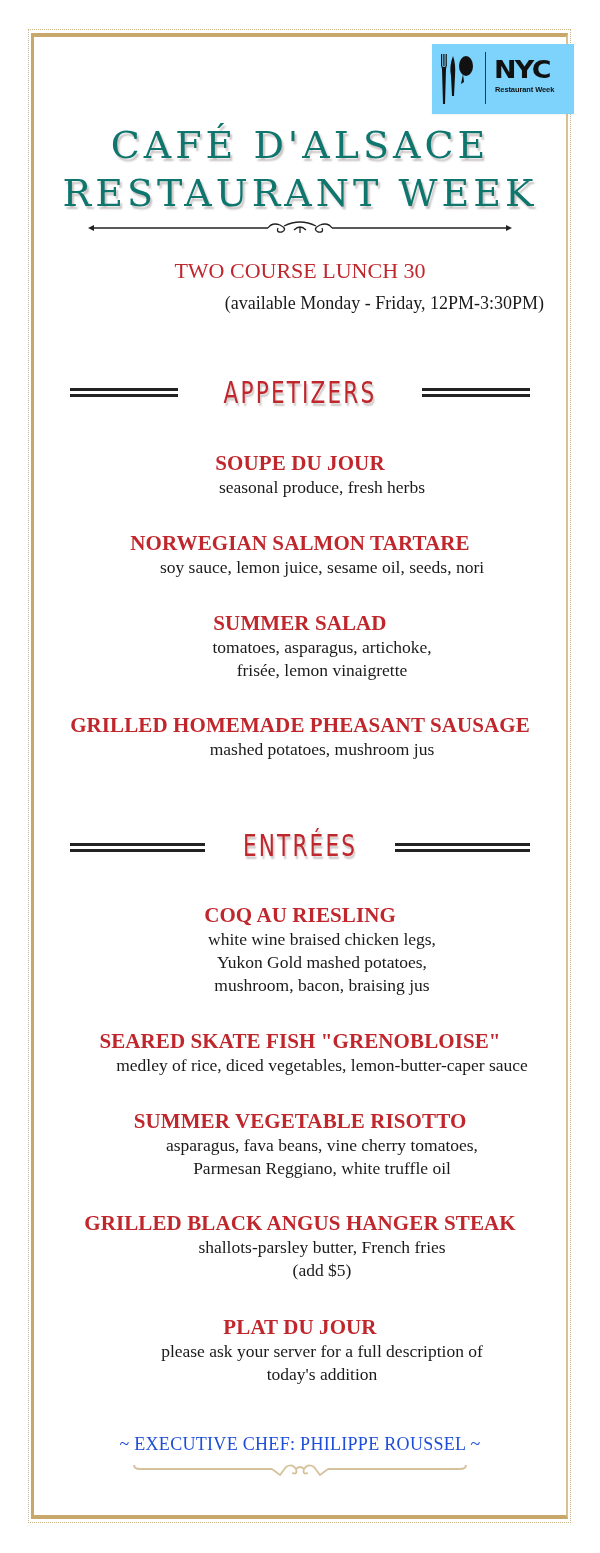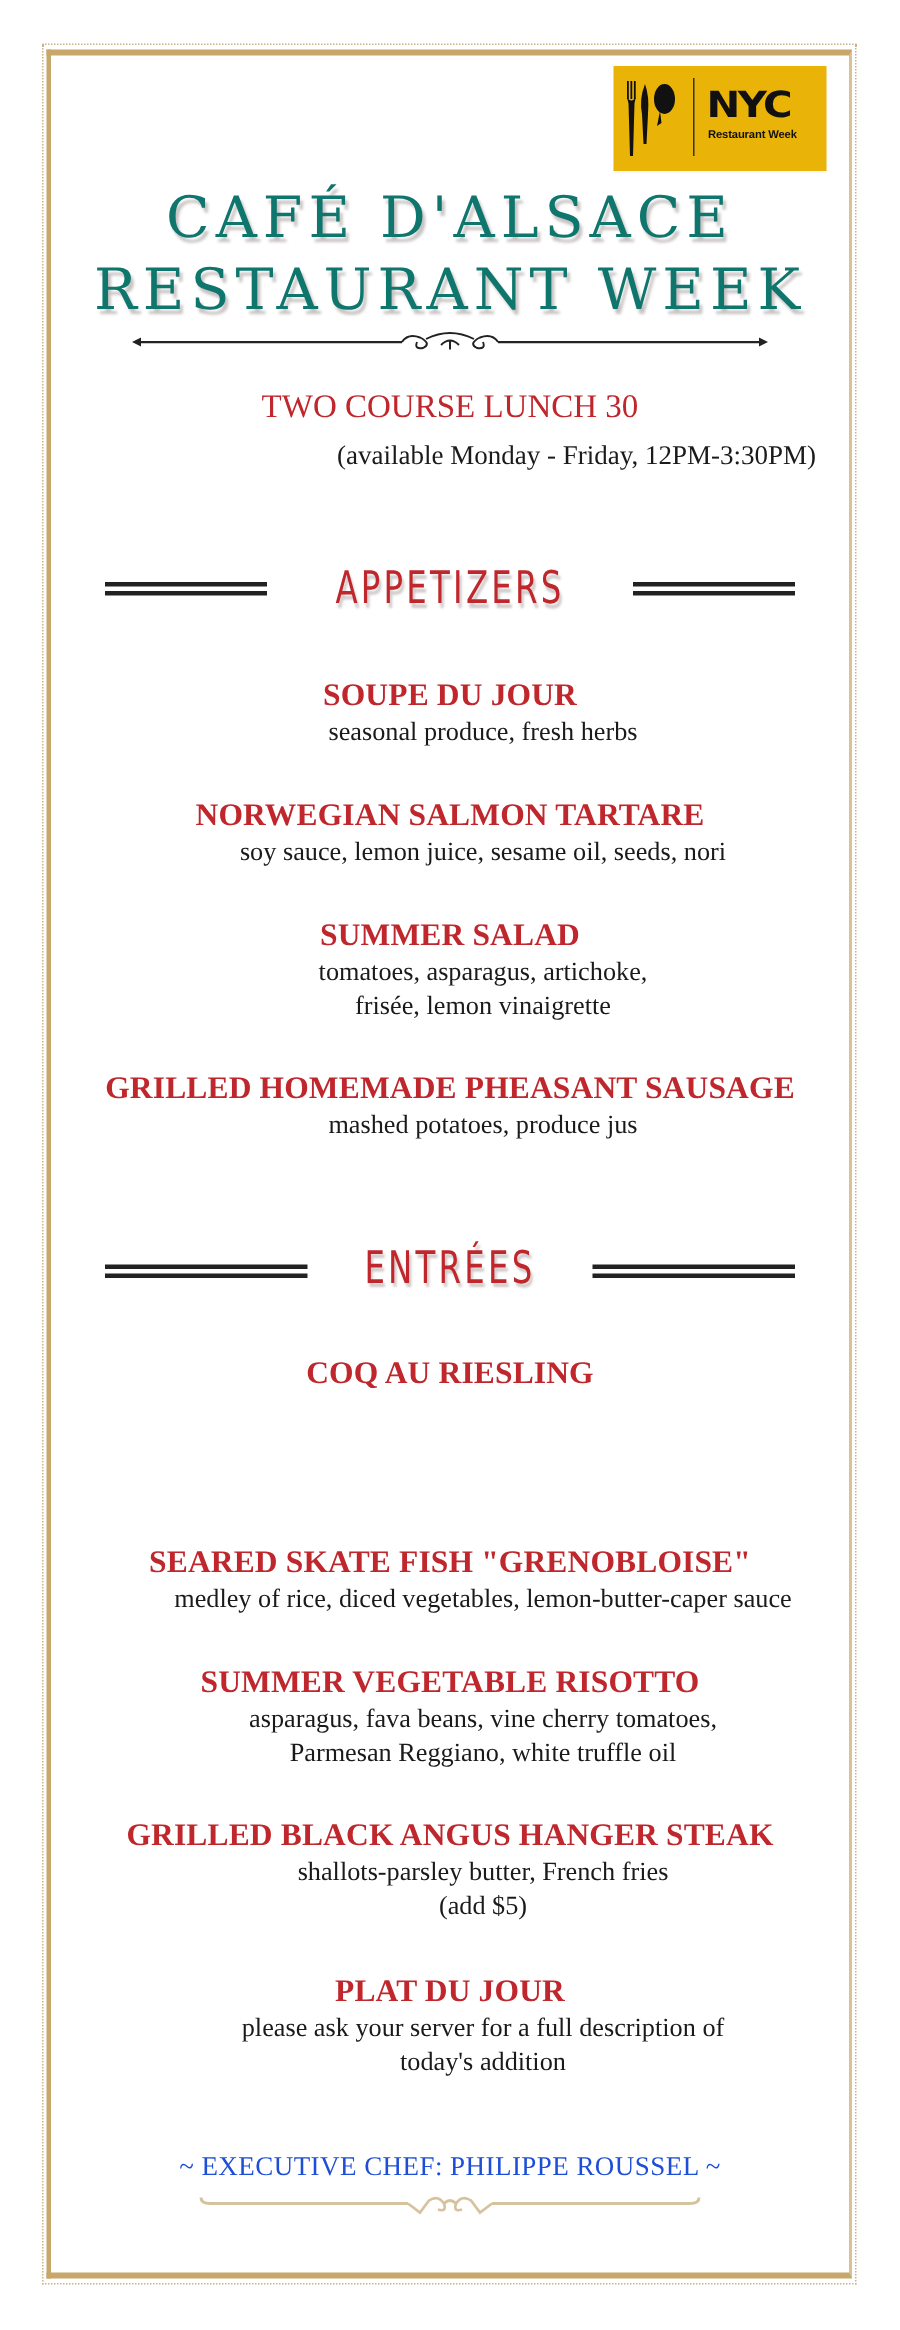--- a/index.html
+++ b/index.html
@@ -5,22 +5,22 @@
     html, body { margin: 0; padding: 0; background: #ffffff; }
     body { width: 600px; height: 1553px; position: relative; overflow: hidden;
            font-family: "DejaVu Serif", "Liberation Serif", serif; color: #1a1a1a; }
 
     .frame-dotted { position: absolute; left: 28px; top: 29px; width: 543px; height: 1494px;
                     border: 1px dotted #c9b48a; box-sizing: border-box; }
     .frame-gold { position: absolute; left: 31px; top: 33px; width: 537px; height: 1486px;
                   box-sizing: border-box; border-top: 4px solid #c8a86a; border-left: 3px solid #c8a86a;
                   border-right: 2px solid #d9c193; border-bottom: 4px solid #c8a86a; background:#fff; }
 
-    .logo { position: absolute; left: 409px; top: 44px; width: 142px; height: 70px;
-            background: #eab308; box-shadow: 0 1px 2px rgba(0,0,0,0.06); }
+    .logo { position: absolute; left: 432px; top: 44px; width: 142px; height: 70px;
+            background: #7dd3fc; box-shadow: 0 1px 2px rgba(0,0,0,0.06); }
     .logo .utensils { position: absolute; left: 6px; top: 8px; width: 38px; height: 54px; }
     .logo .divider { position: absolute; left: 53px; top: 8px; width: 1px; height: 52px; background: #333; }
     .logo .nyc { position: absolute; left: 62px; top: 14px; font-family: "DejaVu Sans", sans-serif;
                  font-weight: 900; font-size: 24px; letter-spacing: -1.5px; color: #111; line-height: 24px;
                  transform: scaleX(1.12); transform-origin: left; }
     .logo .rw { position: absolute; left: 63px; top: 41px; font-family: "Liberation Sans", sans-serif;
                 font-weight: bold; font-size: 7.5px; color: #111; letter-spacing: -0.1px; }
 
     .title { position: absolute; left: 0; width: 600px; text-align: center;
              font-family: "DejaVu Serif", serif; color: #0f766e; font-size: 38px;
@@ -105,31 +105,34 @@
   <div class="name">NORWEGIAN SALMON TARTARE</div>
   <div class="desc">soy sauce, lemon juice, sesame oil, seeds, nori</div>
 </div>
 <div class="item" style="top:611px;">
   <div class="name">SUMMER SALAD</div>
   <div class="desc">tomatoes, asparagus, artichoke,
 frisée, lemon vinaigrette</div>
 </div>
 <div class="item" style="top:713px;">
   <div class="name">GRILLED HOMEMADE PHEASANT SAUSAGE</div>
-  <div class="desc">mashed potatoes, produce jus</div>
+  <div class="desc">mashed potatoes, mushroom jus</div>
 </div>
 
 <div class="section-head" style="top:826px;">
   <div class="rule" style="left:70px;width:135px;top:17px;"></div>
   <div class="rule" style="left:395px;width:135px;top:17px;"></div>
   <div class="label">ENTRÉES</div>
 </div>
 
 <div class="item" style="top:903px;">
   <div class="name">COQ AU RIESLING</div>
+  <div class="desc">white wine braised chicken legs,
+Yukon Gold mashed potatoes,
+mushroom, bacon, braising jus</div>
 </div>
 <div class="item" style="top:1029px;">
   <div class="name">SEARED SKATE FISH "GRENOBLOISE"</div>
   <div class="desc">medley of rice, diced vegetables, lemon-butter-caper sauce</div>
 </div>
 <div class="item" style="top:1109px;">
   <div class="name">SUMMER VEGETABLE RISOTTO</div>
   <div class="desc">asparagus, fava beans, vine cherry tomatoes,
 Parmesan Reggiano, white truffle oil</div>
 </div>

